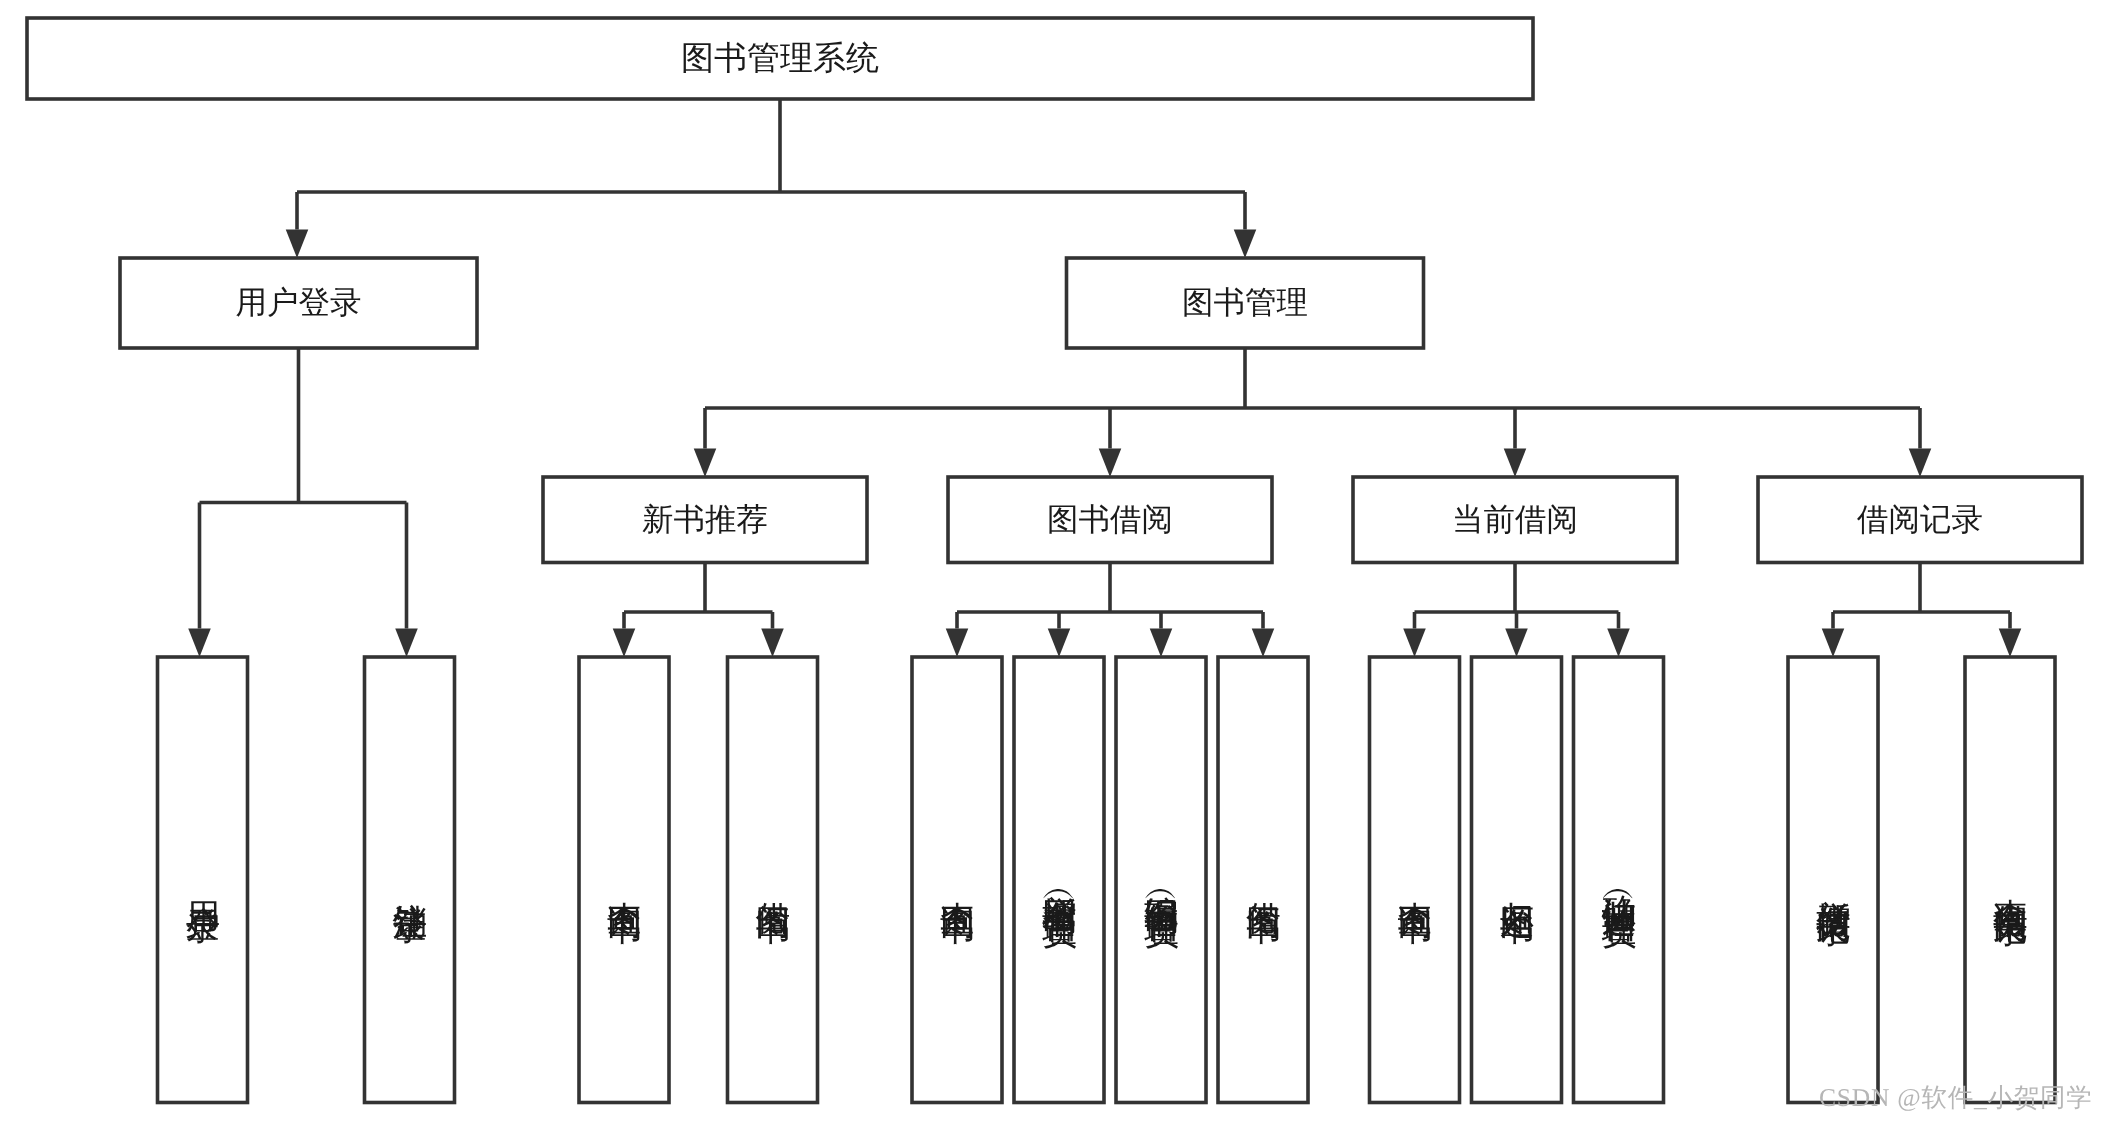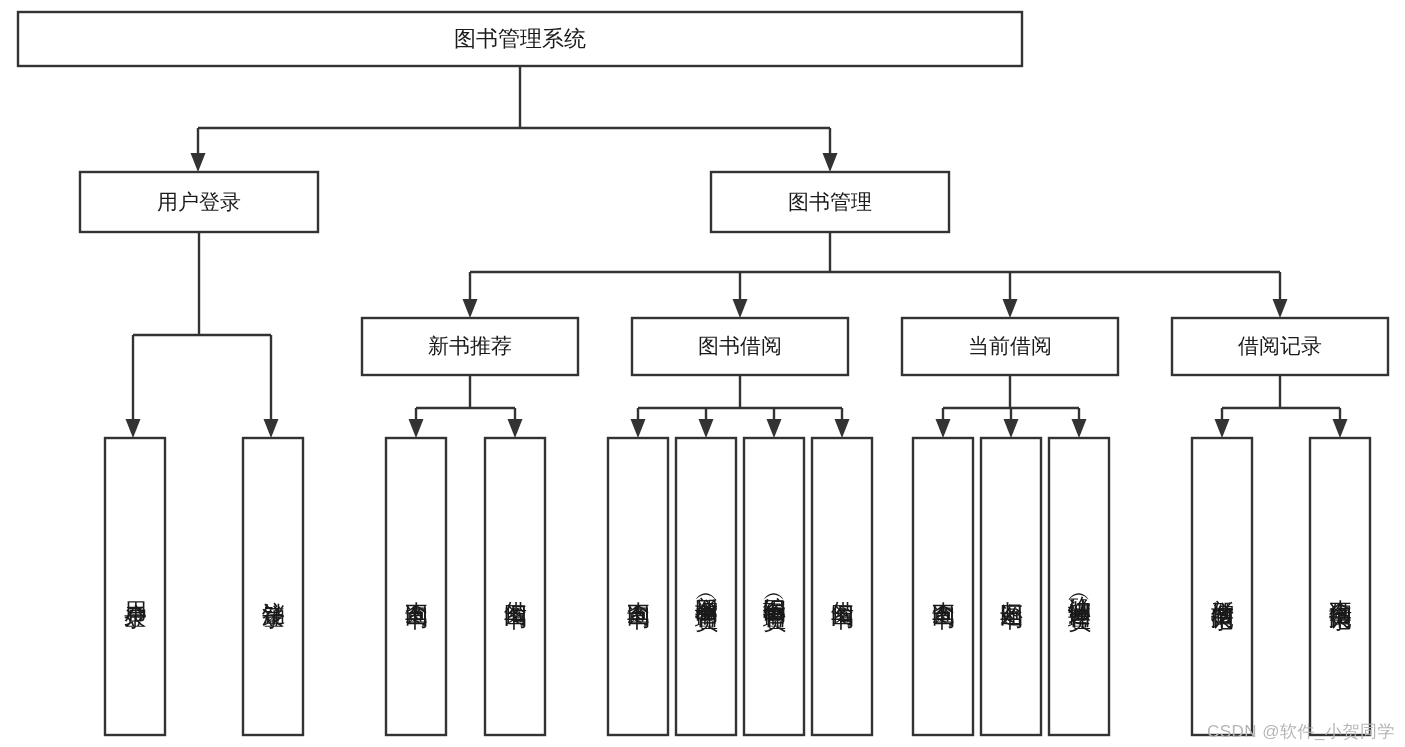--- a/index.html
+++ b/index.html
@@ -76,21 +76,21 @@
     align-items: center;
     justify-content: center;
     white-space: nowrap;
     pointer-events: none;
     user-select: none;
   }
   .watermark {
     position: absolute;
     right: 10px;
     bottom: 4px;
-    font-family: Liberation Sans, sans-serif;
+    font-family: Liberation Serif, serif;
     font-size: 17px;
     color: #b6b6b6;
     letter-spacing: 0.5px;
     white-space: nowrap;
   }
 </style>
 </head>
 <body>
 
 <div id="diagram-root">

